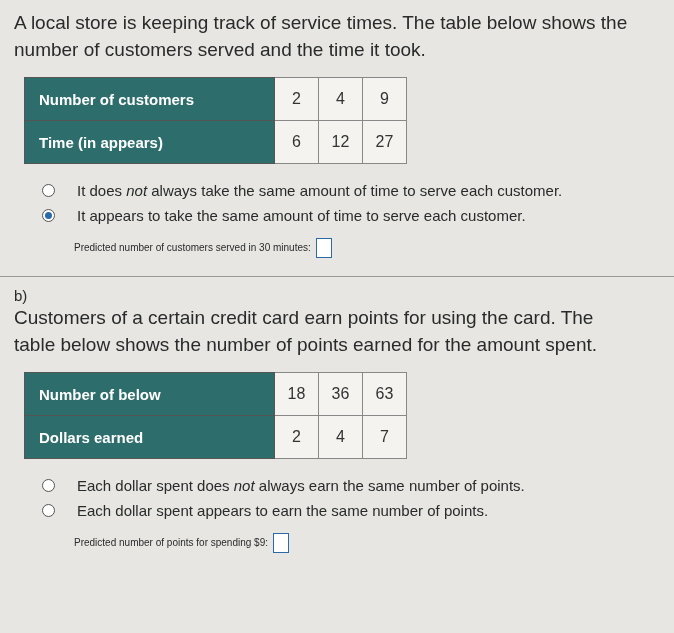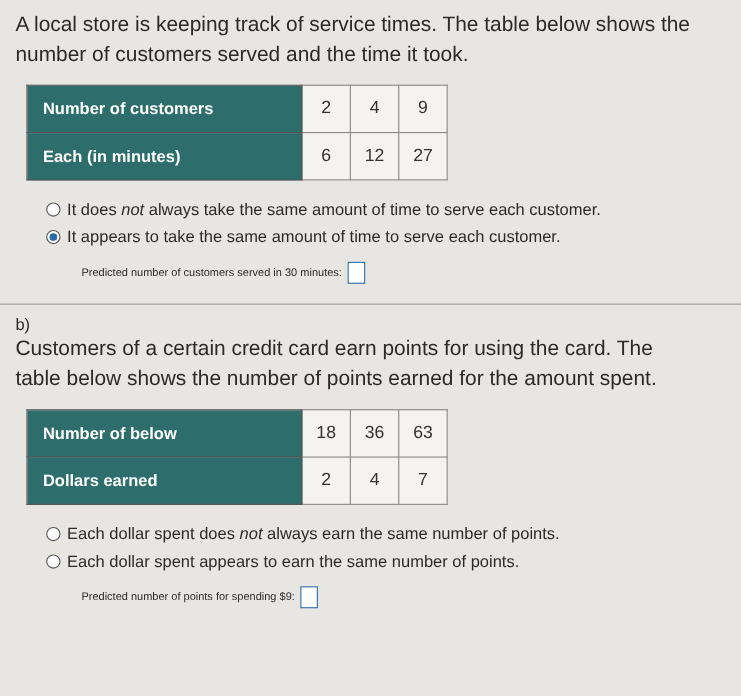--- a/index.html
+++ b/index.html
@@ -60,21 +60,21 @@
       border: 1px solid #888;
       width: 44px;
       font-size: 16px;
       color: #333;
     }
     .option-row {
       margin: 8px 0 8px 28px;
       font-size: 15px;
       display: flex;
       align-items: center;
-      gap: 6px;
+      gap: 22px;
     }
     .italic {
       font-style: italic;
     }
     .radio {
       width: 13px;
       height: 13px;
       border: 1px solid #555;
       border-radius: 50%;
       display: inline-flex;
@@ -113,21 +113,21 @@
 
   <table>
     <tbody>
         <tr>
       <th>Number of customers</th>
       <td>2</td>
       <td>4</td>
       <td>9</td>
     </tr>
     <tr>
-      <th>Each (in minutes)</th>
+      <th>Time (in appears)</th>
       <td>6</td>
       <td>12</td>
       <td>27</td>
     </tr>
   </tbody>
     </table>
 
   <div class="option-row">
     <span class="radio"></span>
     <span>

